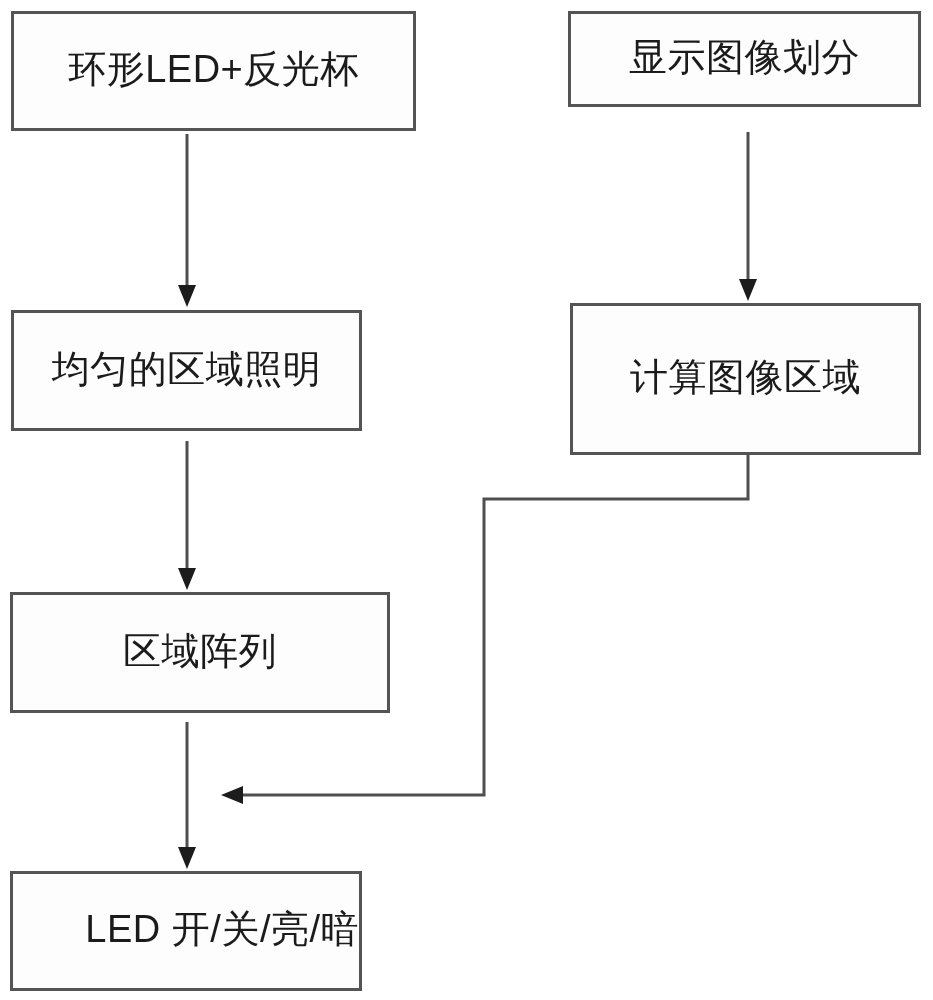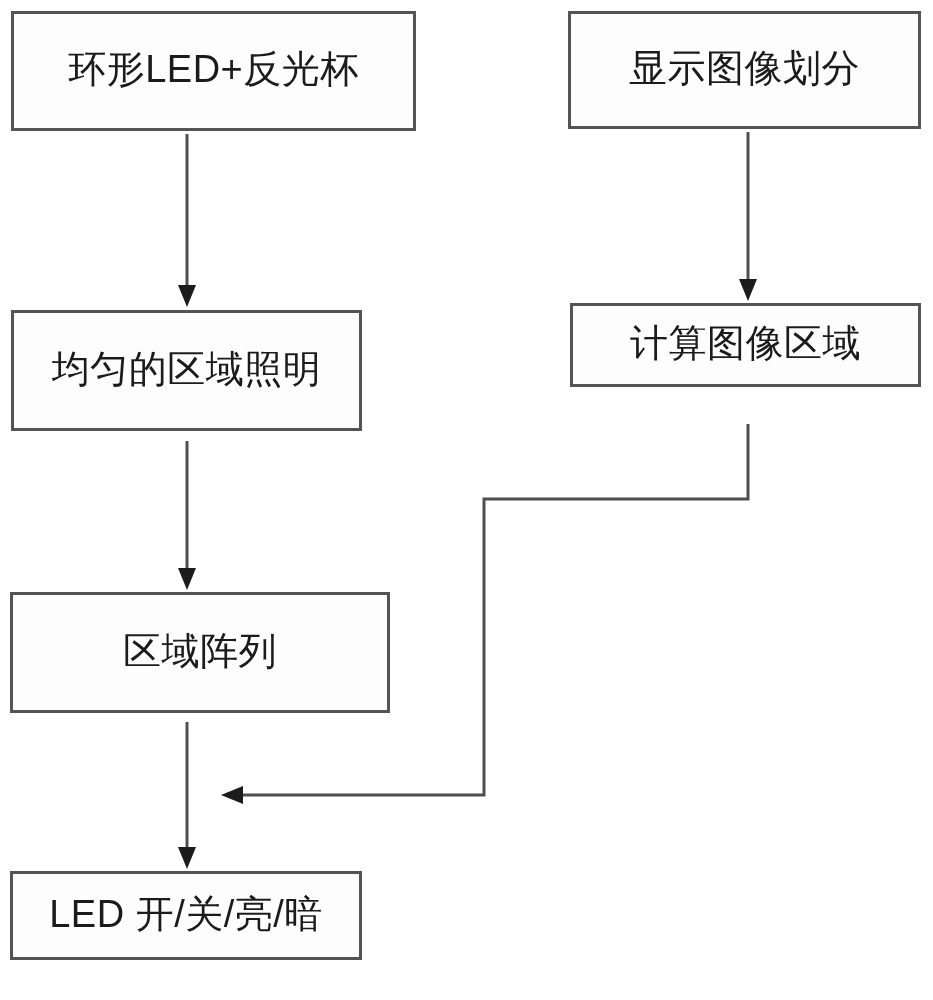--- a/index.html
+++ b/index.html
@@ -32,25 +32,25 @@
     letter-spacing: 0.5px;
     line-height: 1.1;
     white-space: nowrap;
   }
   .node-label {
     display: block;
     transform: translateY(-1px);
   }
   
   #node-ring-led      { left: 11px;  top: 11px;  width: 405px; height: 120px; }
-  #node-display-split { left: 568px; top: 11px;  width: 353px; height: 118px; }
+  #node-display-split { left: 568px; top: 11px;  width: 353px; height: 96px; }
   #node-uniform-illum { left: 11px;  top: 310px; width: 351px; height: 121px; justify-content: center; }
-  #node-calc-region   { left: 570px; top: 303px; width: 351px; height: 84px; align-items: center; }
+  #node-calc-region   { left: 570px; top: 303px; width: 351px; height: 152px; align-items: center; }
   #node-region-array  { left: 10px;  top: 592px; width: 380px; height: 121px; }
-  #node-led-states    { left: 10px;  top: 871px; width: 352px; height: 89px; }
+  #node-led-states    { left: 10px;  top: 871px; width: 352px; height: 120px; justify-content: flex-end; }
 
   #edges {
     position: absolute;
     left: 0;
     top: 0;
     width: 933px;
     height: 1000px;
     pointer-events: none;
   }
   .edge-line {

